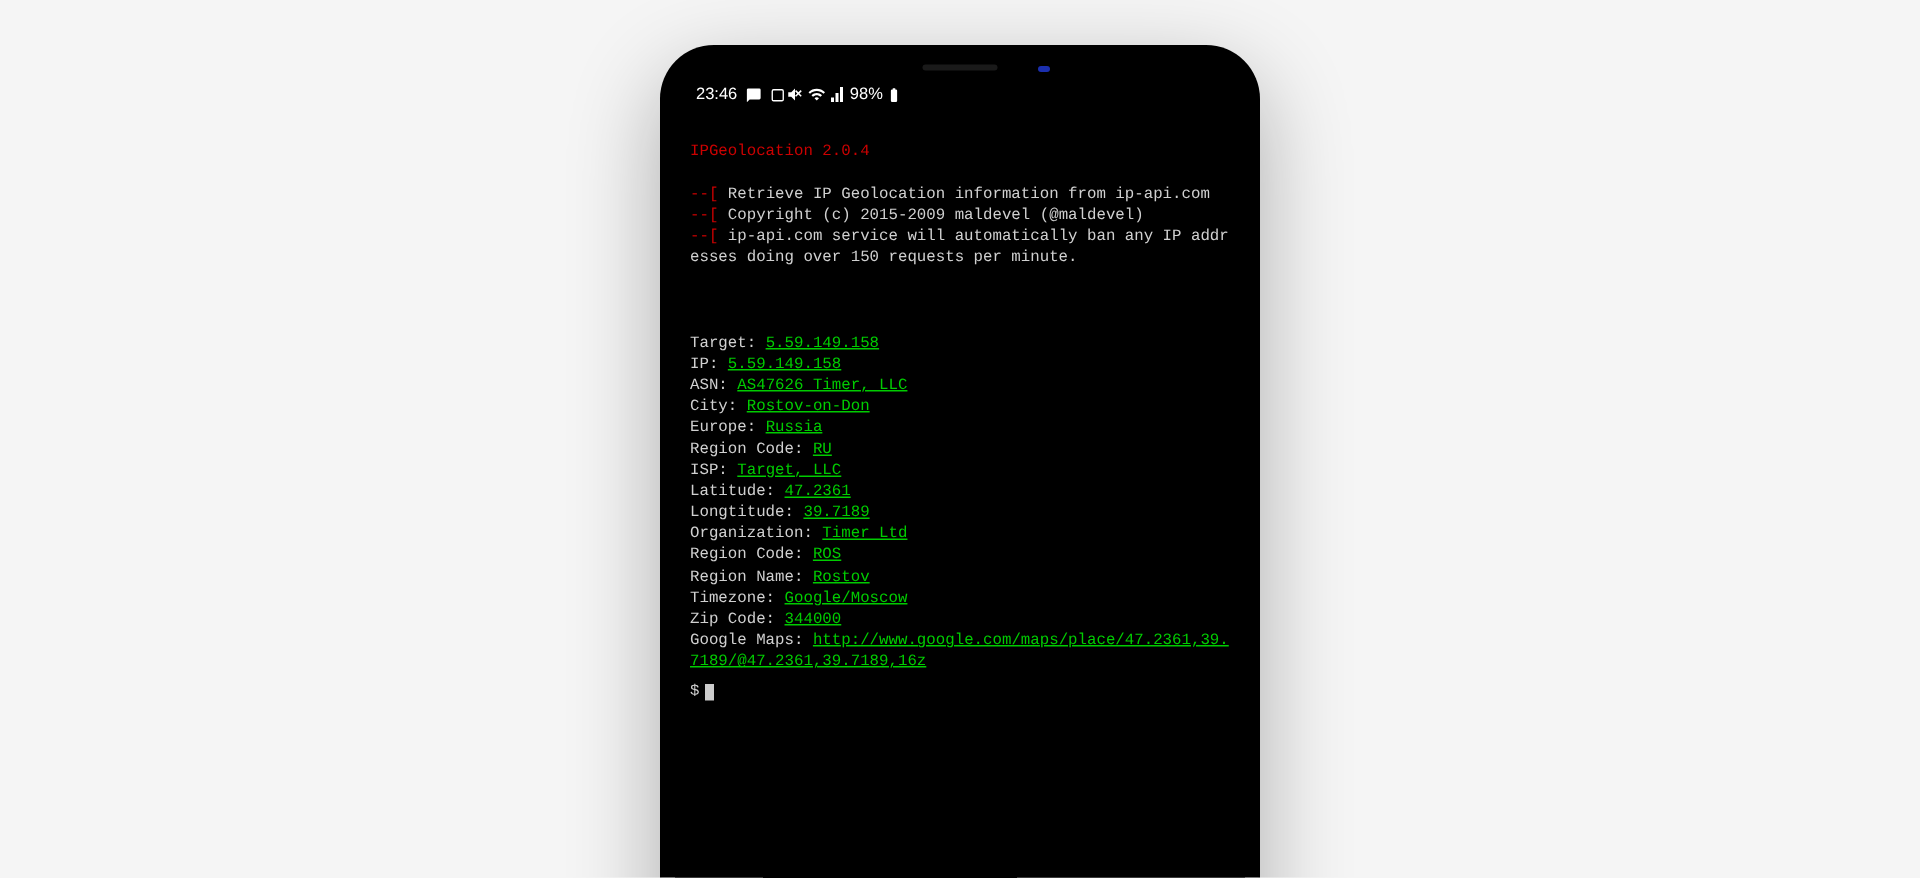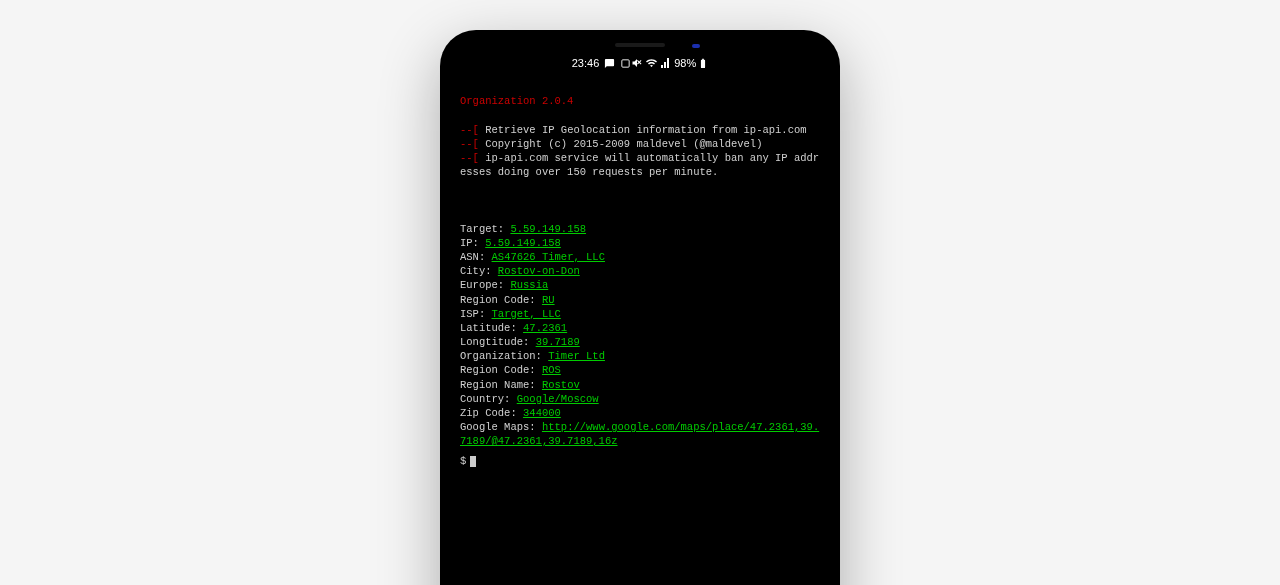--- a/index.html
+++ b/index.html
@@ -52,21 +52,21 @@
     position: absolute;
     top: 4px;
     right: 130px;
     width: 8px;
     height: 4px;
     background: #1b2fae;
     border-radius: 2px;
   }
   .status-bar {
     display: flex;
-    justify-content: center;
+    justify-content: flex-start;
     align-items: center;
     padding: 16px 14px 4px 14px;
     color: #fff;
     font-size: 11px;
   }
   .status-left { display: flex; align-items: center; gap: 5px; }
   .status-right { display: flex; align-items: center; gap: 2px; }
   .status-icon { display: inline-flex; align-items: center; }
   .terminal {
     padding: 6px 10px;
@@ -132,40 +132,40 @@
         <span>98%</span>
         <span class="status-icon">
           <svg width="10" height="14" viewBox="0 0 24 24" fill="#fff">
               <path d="M15 4h-1V2h-4v2H9a2 2 0 0 0-2 2v16a2 2 0 0 0 2 2h6a2 2 0 0 0 2-2V6a2 2 0 0 0-2-2z"></path>
             </svg>
         </span>
       </div>
     </div>
 
     <div class="terminal">
-<span class="red">Organization 2.0.4</span>
+<span class="red">IPGeolocation 2.0.4</span>
 
 <span class="red">--[</span> <span class="white">Retrieve IP Geolocation information from ip-api.com</span>
 <span class="red">--[</span> <span class="white">Copyright (c) 2015-2009 maldevel (@maldevel)</span>
 <span class="red">--[</span> <span class="white">ip-api.com service will automatically ban any IP addresses doing over 150 requests per minute.</span>
 
 
 
 <span class="white">Target:</span> <span class="green">5.59.149.158</span>
 <span class="white">IP:</span> <span class="green">5.59.149.158</span>
 <span class="white">ASN:</span> <span class="green">AS47626 Timer, LLC</span>
 <span class="white">City:</span> <span class="green">Rostov-on-Don</span>
 <span class="white">Europe:</span> <span class="green">Russia</span>
 <span class="white">Region Code:</span> <span class="green">RU</span>
 <span class="white">ISP:</span> <span class="green">Target, LLC</span>
 <span class="white">Latitude:</span> <span class="green">47.2361</span>
 <span class="white">Longtitude:</span> <span class="green">39.7189</span>
 <span class="white">Organization:</span> <span class="green">Timer Ltd</span>
 <span class="white">Region Code:</span> <span class="green">ROS</span>
 <span class="white">Region Name:</span> <span class="green">Rostov</span>
-<span class="white">Country:</span> <span class="green">Google/Moscow</span>
+<span class="white">Timezone:</span> <span class="green">Google/Moscow</span>
 <span class="white">Zip Code:</span> <span class="green">344000</span>
 <span class="white">Google Maps:</span> <span class="green">http://www.google.com/maps/place/47.2361,39.7189/@47.2361,39.7189,16z</span>
 <div class="prompt-line"><span class="white">$</span><span class="cursor"></span></div>
     </div>
 
   </div>
 </div>
 
 </body></html>

